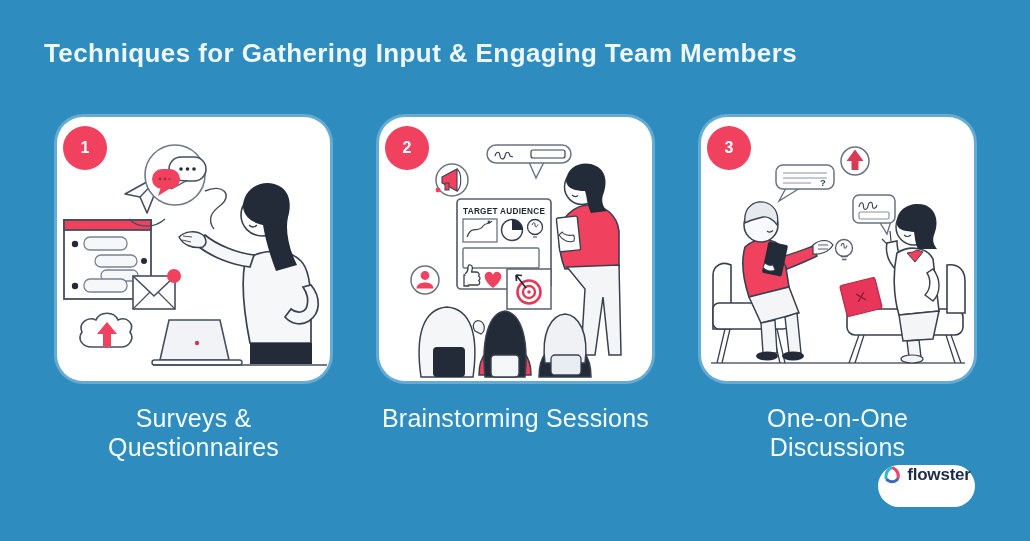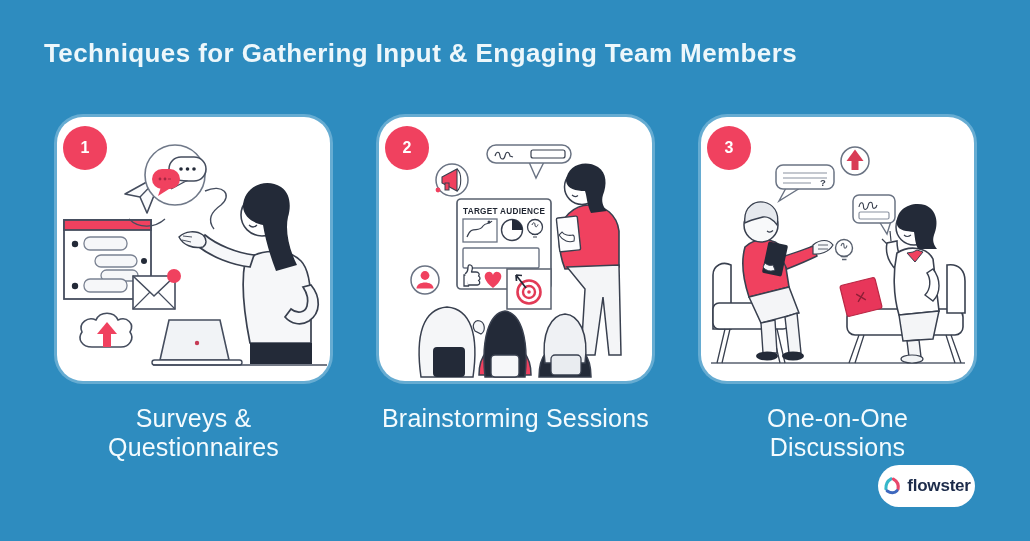--- a/index.html
+++ b/index.html
@@ -11,21 +11,21 @@
         border-radius:26px;box-shadow:0 0 0 3px rgba(205,233,246,.35);overflow:hidden;}
   .card svg{position:absolute;left:0;top:0;width:100%;height:100%;display:block;}
   .card.c1{left:57px}.card.c2{left:379px}.card.c3{left:701px}
   .badge{position:absolute;left:6px;top:9px;width:44px;height:44px;border-radius:50%;
          background:#F0415F;color:#fff;font-size:16px;font-weight:bold;
          display:flex;align-items:center;justify-content:center;z-index:5;}
   .caption{position:absolute;top:404px;width:273px;text-align:center;color:#F4FBFE;
            font-size:25px;font-weight:500;letter-spacing:.2px;}
   .caption.p1{left:57px}.caption.p2{left:379px}.caption.p3{left:701px}
   .logo-pill{position:absolute;left:878px;top:465px;width:97px;height:42px;background:#fff;
-             border-radius:21px;display:flex;align-items:center;justify-content:center;gap:5px;}
+             border-radius:21px;display:flex;justify-content:center;gap:5px;}
   .logo-text{color:#1C2B4A;font-weight:bold;font-size:17px;letter-spacing:-.2px;}
 </style>
 </head>
 <body>
 
 <div class="canvas">
 
   <div class="title">Techniques for Gathering Input &amp; Engaging Team Members</div>
 
   <div class="card c1">

